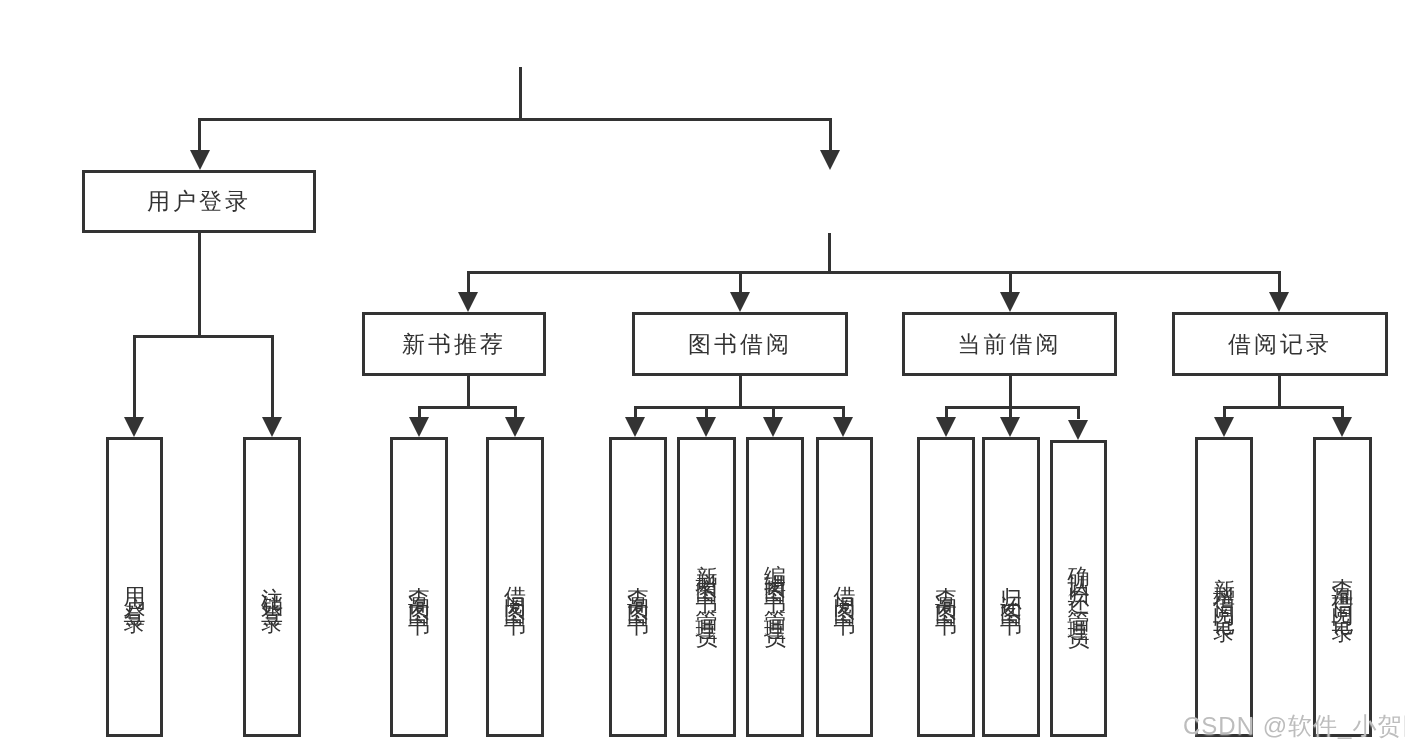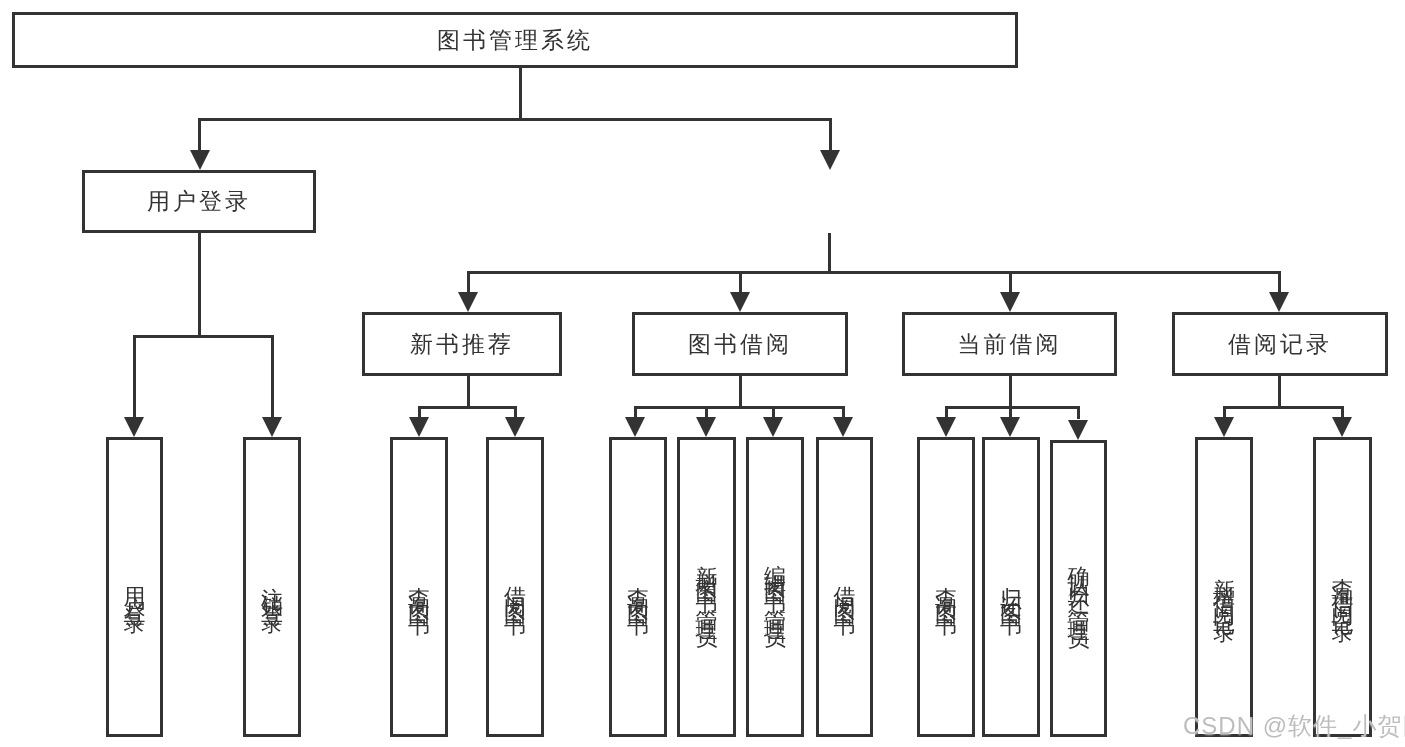--- a/index.html
+++ b/index.html
@@ -58,23 +58,20 @@
     text-shadow:0 1px 2px rgba(255,255,255,.85);
     z-index:10;
     white-space:nowrap;
   }
 </style>
 </head>
 <body>
 
 <div id="stage">
 
-  <div class="box" style="left:12px;top:12px;width:1006px;height:56px;">
-    <span class="hlabel">图书管理系统</span>
-  </div>
 
   <div class="v" style="left:519px;top:67px;height:53px;"></div>
   <div class="h" style="left:198px;top:118px;width:634px;"></div>
   <div class="v" style="left:198px;top:118px;height:36px;"></div>
   <div class="ah" style="left:190px;top:150px;"></div>
   <div class="v" style="left:829px;top:118px;height:36px;"></div>
   <div class="ah" style="left:820px;top:150px;"></div>
 
   <div class="box" style="left:82px;top:170px;width:234px;height:63px;">
     <span class="hlabel">用户登录</span>
@@ -91,21 +88,21 @@
   <div class="h" style="left:467px;top:271px;width:814px;"></div>
   <div class="v" style="left:467px;top:271px;height:25px;"></div>
   <div class="ah" style="left:458px;top:292px;"></div>
   <div class="v" style="left:739px;top:271px;height:25px;"></div>
   <div class="ah" style="left:730px;top:292px;"></div>
   <div class="v" style="left:1009px;top:271px;height:25px;"></div>
   <div class="ah" style="left:1000px;top:292px;"></div>
   <div class="v" style="left:1278px;top:271px;height:25px;"></div>
   <div class="ah" style="left:1269px;top:292px;"></div>
 
-  <div class="box" style="left:362px;top:312px;width:200px;height:64px;">
+  <div class="box" style="left:362px;top:312px;width:184px;height:64px;">
     <span class="hlabel">新书推荐</span>
   </div>
   <div class="box" style="left:632px;top:312px;width:216px;height:64px;">
     <span class="hlabel">图书借阅</span>
   </div>
   <div class="box" style="left:902px;top:312px;width:215px;height:64px;">
     <span class="hlabel">当前借阅</span>
   </div>
   <div class="box" style="left:1172px;top:312px;width:216px;height:64px;">
     <span class="hlabel">借阅记录</span>

